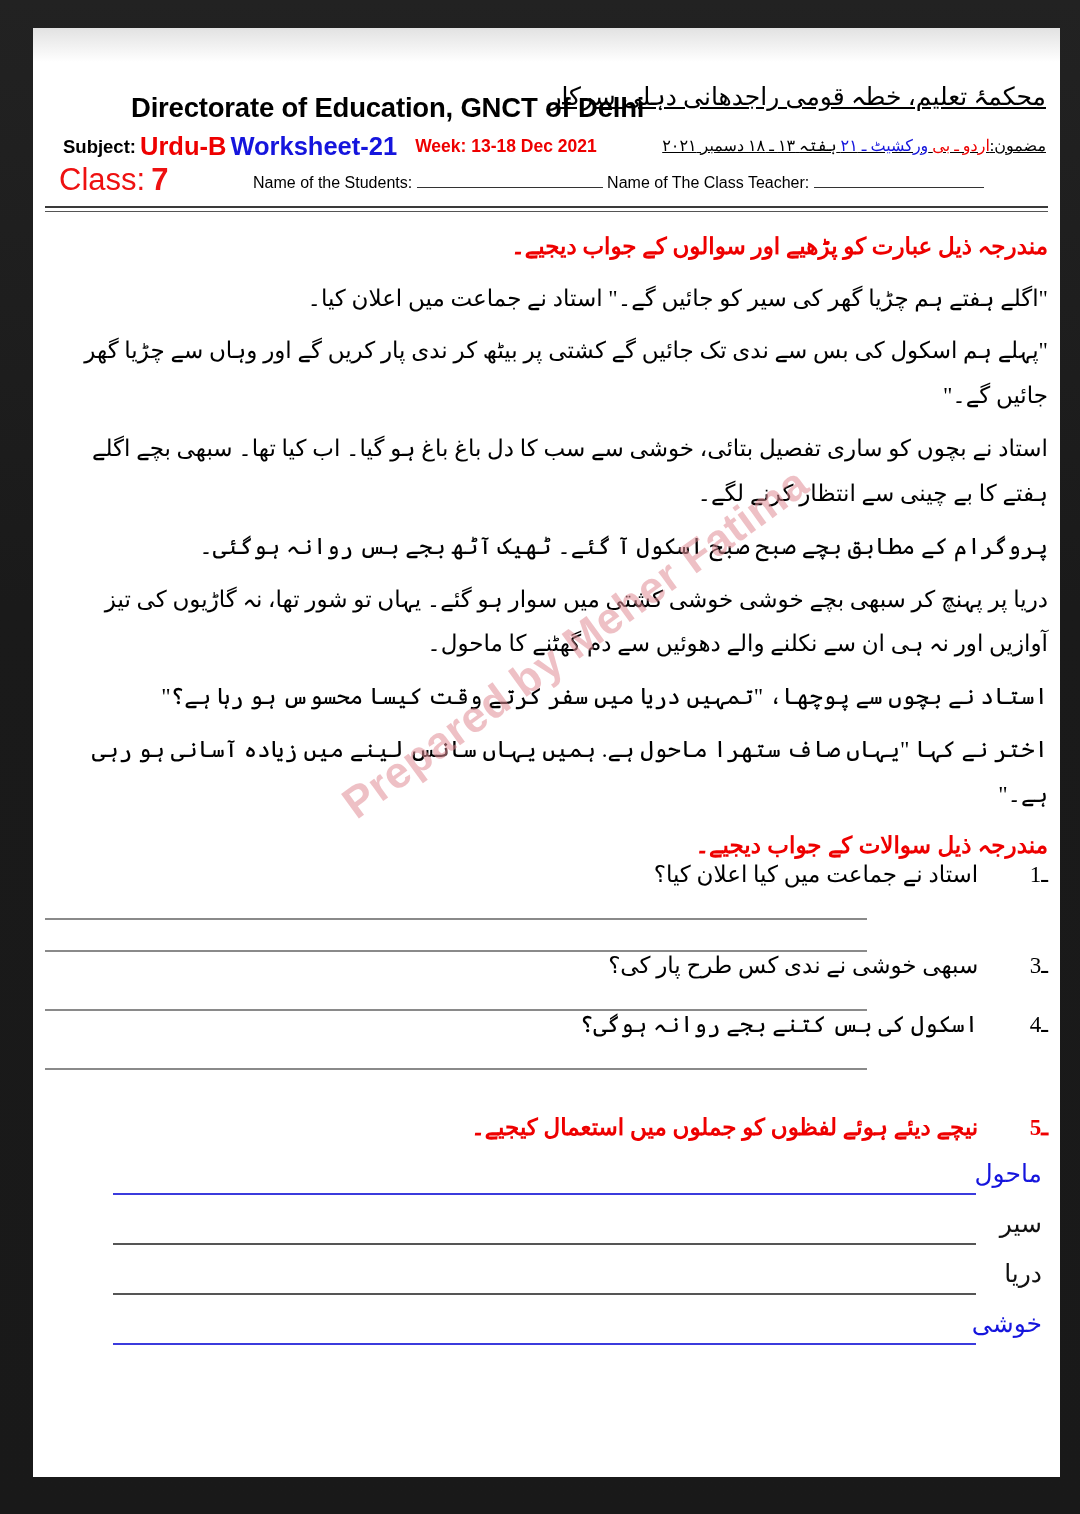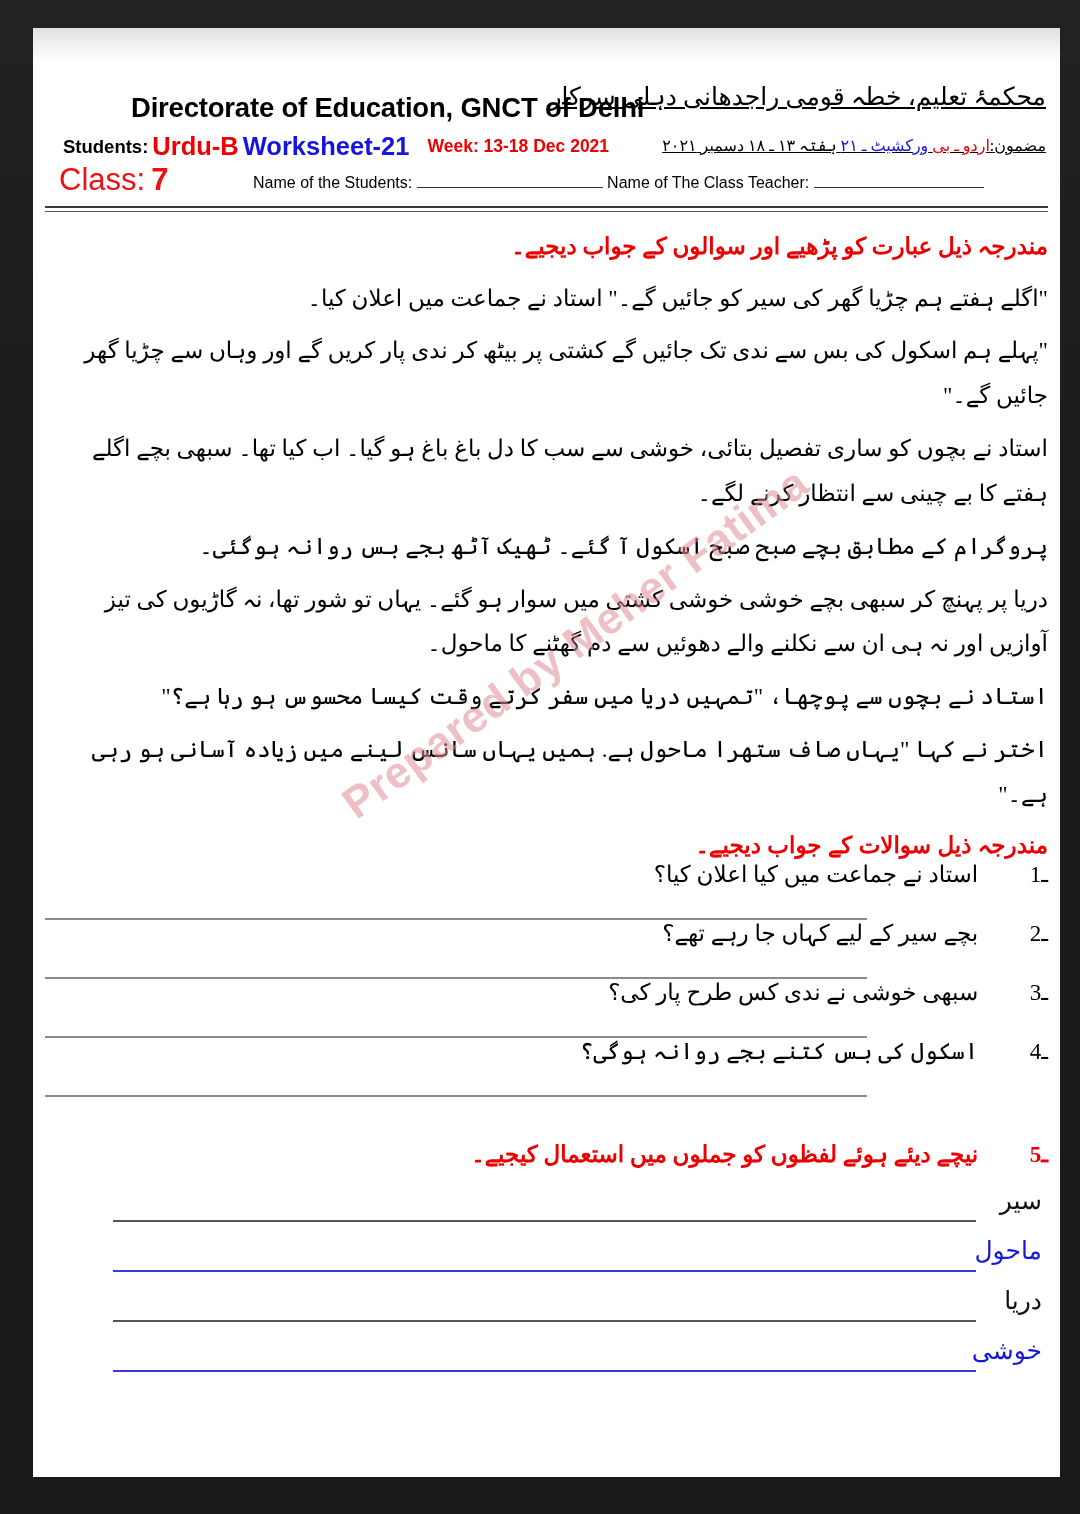--- a/index.html
+++ b/index.html
@@ -283,21 +283,21 @@
 
     <div class="content">
 
       <div class="hdr-row1">
         <div class="hdr-en-title">Directorate of Education, GNCT of Delhi</div>
         <div class="hdr-ur-title">محکمۂ تعلیم، خطہ قومی راجدھانی دہلی سرکار</div>
       </div>
 
       <div class="hdr-row2">
         <div class="subject-block">
-          <span class="lbl-subject">Students:</span><span class="val-urdub">Urdu-B</span><span class="val-worksheet">Worksheet-21</span><span class="val-week">Week: 13-18 Dec 2021</span>
+          <span class="lbl-subject">Subject:</span><span class="val-urdub">Urdu-B</span><span class="val-worksheet">Worksheet-21</span><span class="val-week">Week: 13-18 Dec 2021</span>
         </div>
         <div class="hdr-ur-sub">
           <span>مضمون:</span><span class="red">اردو ـ بی</span>
           <span class="blue">ورکشیٹ ـ ۲۱</span>
           <span>ہفتہ</span>
           <span>۱۳ ـ ۱۸ دسمبر ۲۰۲۱</span>
         </div>
       </div>
 
       <div class="hdr-row3">
@@ -328,24 +328,20 @@
 
       <div class="q-block">
         <div class="instruction">مندرجہ ذیل سوالات کے جواب دیجیے۔</div>
 
         <div class="q-row">
           <span class="q-num">1ـ</span>
           <span class="q-text">استاد نے جماعت میں کیا اعلان کیا؟</span>
         </div>
         <hr class="ans-line">
 
-        <div class="q-row">
-          <span class="q-num">2ـ</span>
-          <span class="q-text">بچے سیر کے لیے کہاں جا رہے تھے؟</span>
-        </div>
         <hr class="ans-line">
 
         <div class="q-row">
           <span class="q-num">3ـ</span>
           <span class="q-text">سبھی خوشی نے ندی کس طرح پار کی؟</span>
         </div>
         <hr class="ans-line">
 
         <div class="q-row">
           <span class="q-num">4ـ</span>
@@ -354,26 +350,26 @@
         <hr class="ans-line">
 
         <div class="q-row red">
           <span class="q-num">5ـ</span>
           <span class="q-text">نیچے دیئے ہوئے لفظوں کو جملوں میں استعمال کیجیے۔</span>
         </div>
       </div>
 
       <div class="words">
         <div class="word-row">
+          <span class="word-label blue">ماحول</span>
+          <span class="word-line blue"></span>
+        </div>
+        <div class="word-row">
           <span class="word-label black">سیر</span>
           <span class="word-line"></span>
-        </div>
-        <div class="word-row">
-          <span class="word-label blue">ماحول</span>
-          <span class="word-line blue"></span>
         </div>
         <div class="word-row">
           <span class="word-label black">دریا</span>
           <span class="word-line"></span>
         </div>
         <div class="word-row">
           <span class="word-label blue">خوشی</span>
           <span class="word-line blue"></span>
         </div>
       </div>

